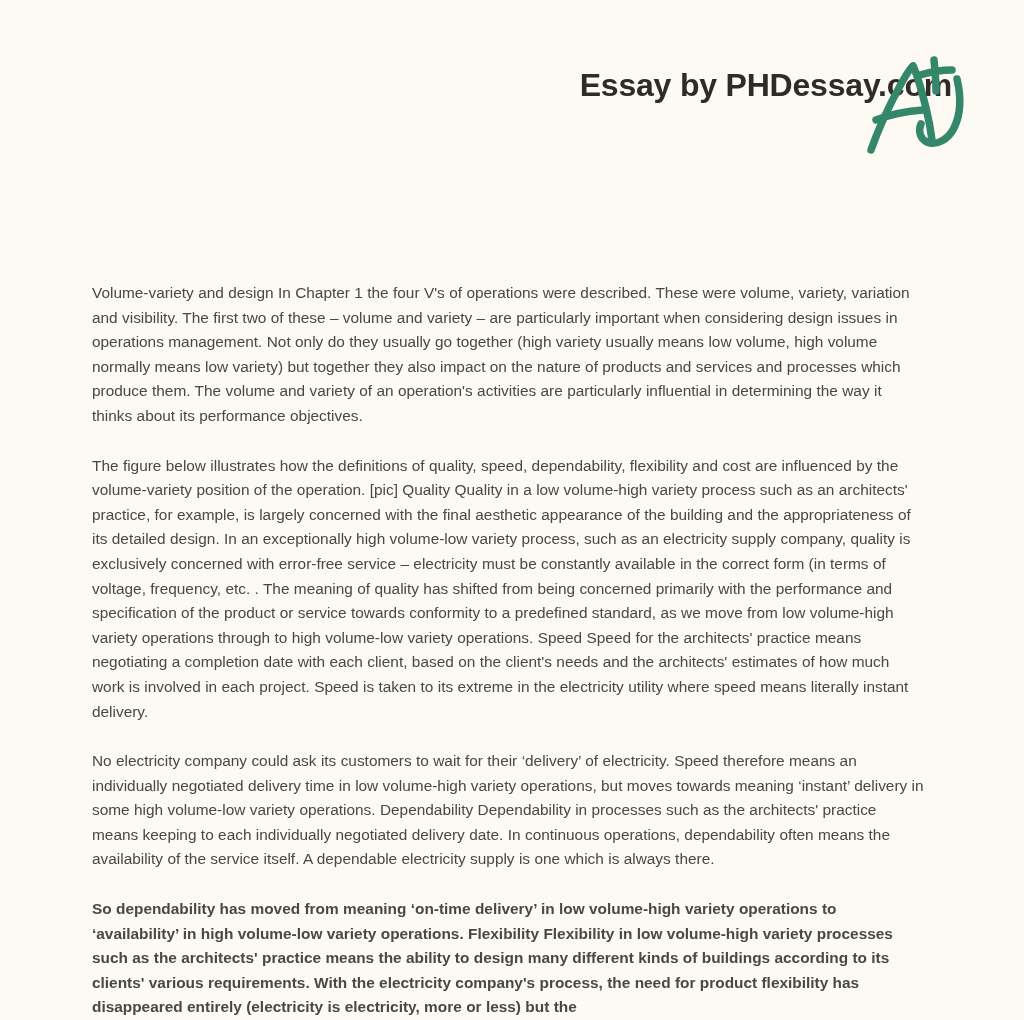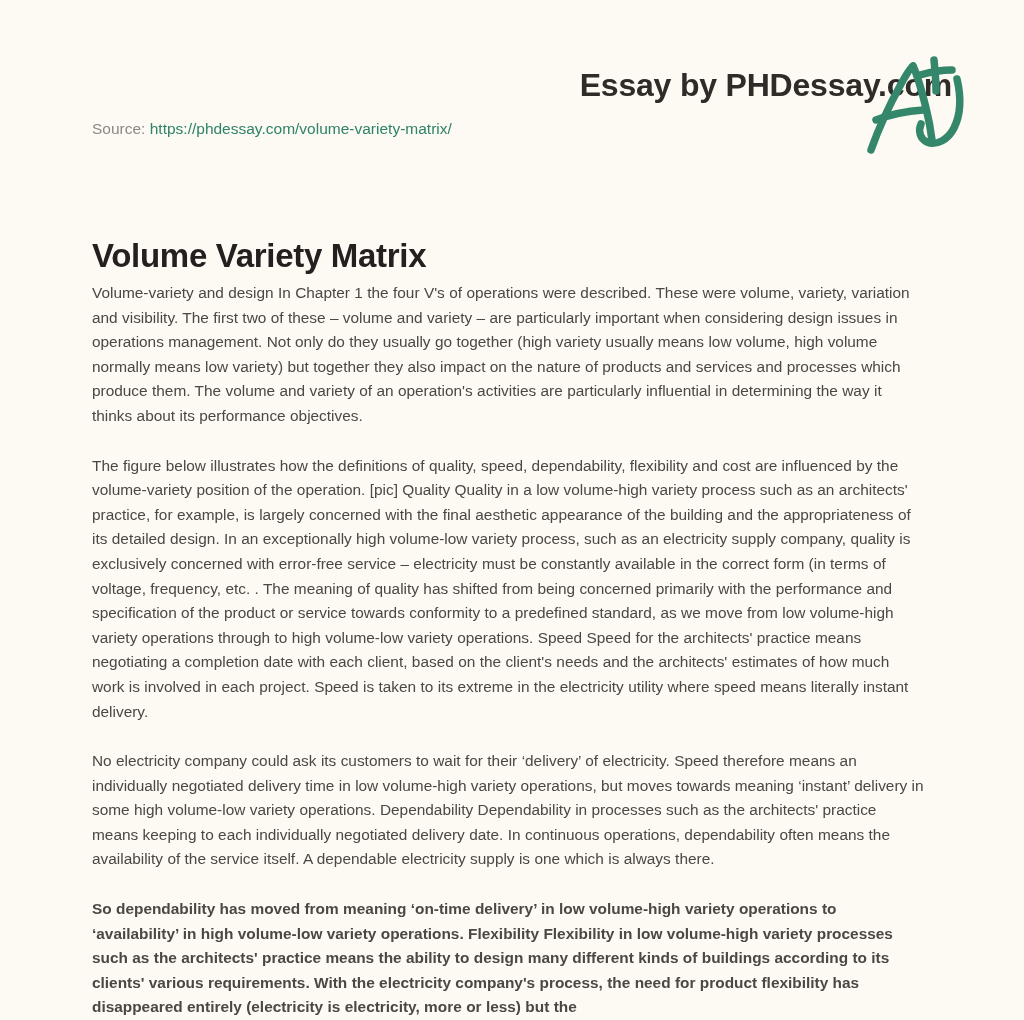--- a/index.html
+++ b/index.html
@@ -103,24 +103,20 @@
     font-weight: bold;
   }
 </style>
 </head>
 <body>
 
 <div class="page">
 
   <div class="header">
     <div class="brand-line">Essay by PHDessay.com</div>
-    <div class="source-line">
-      <span class="source-label">Source:</span>
-      <a class="source-url" href="#">https://phdessay.com/volume-variety-matrix/</a>
-    </div>
   </div>
 
   <div class="logo">
     <svg viewBox="0 0 116 112" xmlns="http://www.w3.org/2000/svg">
       <g fill="none" stroke="#35876b" stroke-width="7.5" stroke-linecap="round" stroke-linejoin="round">
 
         <path d="M15 102 C22 82 34 56 45 36 C50 27 54 20 57 18"></path>
 
         <path d="M57 18 C61 26 66 44 70 60 C73 72 75 84 76 92"></path>
 
@@ -128,21 +124,20 @@
 
         <path d="M78 12 C79 22 80 33 80 43"></path>
 
         <path d="M64 27 C74 24 87 22 96 22"></path>
 
         <path d="M101 31 C105 48 105 66 98 80 C92 92 80 98 71 94 C64 91 62 83 65 76"></path>
       </g>
     </svg>
   </div>
 
-  <h1 class="doc-title">Volume Variety Matrix</h1>
 
   <div class="article">
     <p>Volume-variety and design In Chapter 1 the four V's of operations were described. These were volume, variety, variation and visibility. The first two of these – volume and variety – are particularly important when considering design issues in operations management. Not only do they usually go together (high variety usually means low volume, high volume normally means low variety) but together they also impact on the nature of products and services and processes which produce them. The volume and variety of an operation's activities are particularly influential in determining the way it thinks about its performance objectives.</p>
     <p>The figure below illustrates how the definitions of quality, speed, dependability, flexibility and cost are influenced by the volume-variety position of the operation. [pic] Quality Quality in a low volume-high variety process such as an architects' practice, for example, is largely concerned with the final aesthetic appearance of the building and the appropriateness of its detailed design. In an exceptionally high volume-low variety process, such as an electricity supply company, quality is exclusively concerned with error-free service – electricity must be constantly available in the correct form (in terms of voltage, frequency, etc. . The meaning of quality has shifted from being concerned primarily with the performance and specification of the product or service towards conformity to a predefined standard, as we move from low volume-high variety operations through to high volume-low variety operations. Speed Speed for the architects' practice means negotiating a completion date with each client, based on the client's needs and the architects' estimates of how much work is involved in each project. Speed is taken to its extreme in the electricity utility where speed means literally instant delivery.</p>
     <p>No electricity company could ask its customers to wait for their ‘delivery’ of electricity. Speed therefore means an individually negotiated delivery time in low volume-high variety operations, but moves towards meaning ‘instant’ delivery in some high volume-low variety operations. Dependability Dependability in processes such as the architects' practice means keeping to each individually negotiated delivery date. In continuous operations, dependability often means the availability of the service itself. A dependable electricity supply is one which is always there.</p>
     <p>So dependability has moved from meaning ‘on-time delivery’ in low volume-high variety operations to ‘availability’ in high volume-low variety operations. Flexibility Flexibility in low volume-high variety processes such as the architects' practice means the ability to design many different kinds of buildings according to its clients' various requirements. With the electricity company's process, the need for product flexibility has disappeared entirely (electricity is electricity, more or less) but the</p>
   </div>
 
 </div>
 

